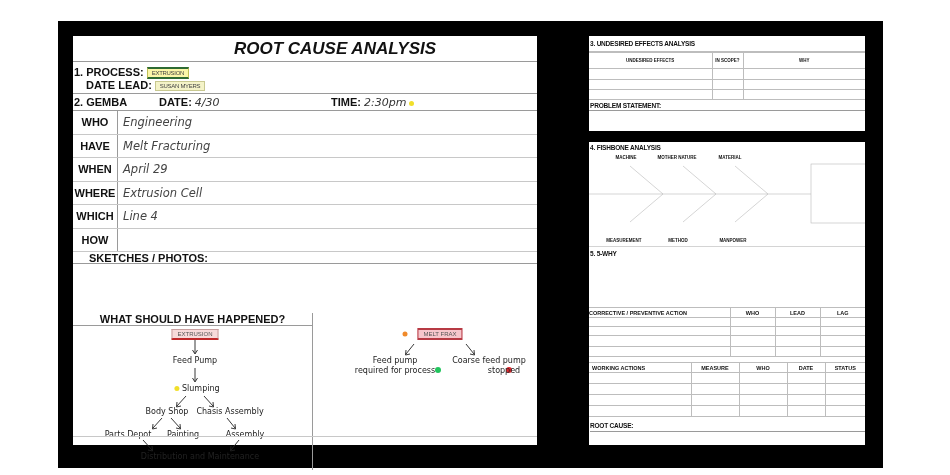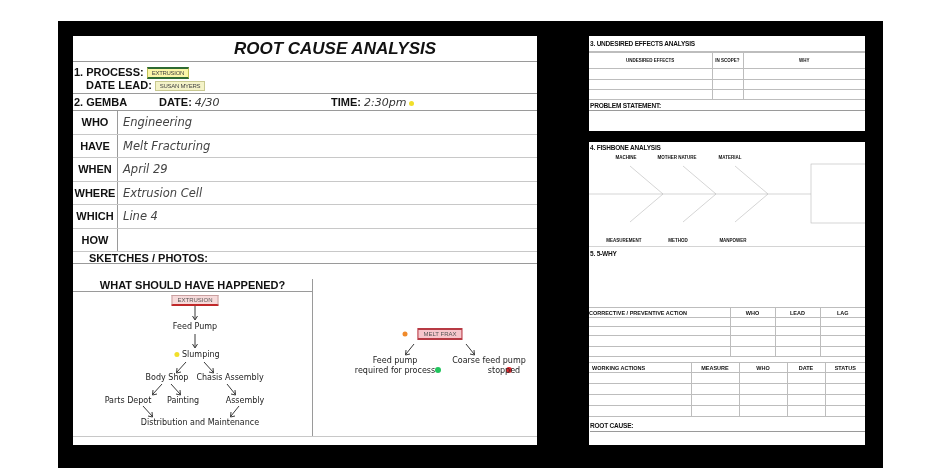--- a/index.html
+++ b/index.html
@@ -18,21 +18,21 @@
   .gemba { height: 17px; border-bottom: 1px solid #9a9a9a; font-size: 11px; font-weight: bold; position: relative; }
   .gemba span { position: absolute; top: 2px; }
   .hand { font-family: "DejaVu Sans", sans-serif; font-weight: normal; font-style: italic; color: #333; }
   .dot { display: inline-block; width: 5px; height: 5px; border-radius: 50%; background: #f1df2a; vertical-align: middle; }
   .w-row { height: 23.5px; border-bottom: 1px solid #c8c8c8; display: flex; }
   .w-row .k { width: 45px; border-right: 1px solid #9a9a9a; font-weight: bold; font-size: 11px; text-align: center; line-height: 23px; }
   .w-row .v { padding-left: 5px; font-size: 11.5px; line-height: 23px; font-family: "DejaVu Sans", sans-serif; font-style: italic; color: #444; }
   .sk { font-weight: bold; font-size: 11px; padding-left: 16px; height: 12px; line-height: 12px; border-bottom: 1px solid #9a9a9a; }
   .sketch-area { position: absolute; left: 0; top: 243px; width: 464px; height: 157px; display: flex; }
   .col { position: relative; height: 100%; }
-  .col.a { width: 240px; border-right: 1px solid #9a9a9a; }
+  .col.a { width: 240px; border-right: 1px solid #9a9a9a; margin-top: 34px; }
   .col.b { flex: 1; }
   .col .hd { text-align: center; font-weight: bold; font-size: 11px; height: 13px; line-height: 12px; border-bottom: 1px solid #9a9a9a; }
   .node { position: absolute; font-family: "DejaVu Sans", sans-serif; font-size: 8px; color: #222; white-space: nowrap; transform: translateX(-50%); text-align: center; line-height: 10px; }
   .redtag { position: absolute; font-size: 6px; color: #555; background: #f7dada; border: 1px solid #c9a0a0; border-bottom: 2px solid #c0282a; padding: 1px 5px; transform: translateX(-50%); }
   .redtag.pink { background: #f6c6cc; border: 1px solid #b73a44; border-top: 2px solid #b73a44; border-bottom: 2px solid #b73a44; }
   svg.arrows { position: absolute; left: 0; top: 0; }
   .bottomline { position: absolute; left: 0; bottom: 0; width: 100%; height: 9px; border-top: 1px solid #c8c8c8; }
 
   #r1 { left: 589px; top: 36px; width: 276px; height: 95px; }
   #r2 { left: 589px; top: 142px; width: 276px; height: 303px; }

